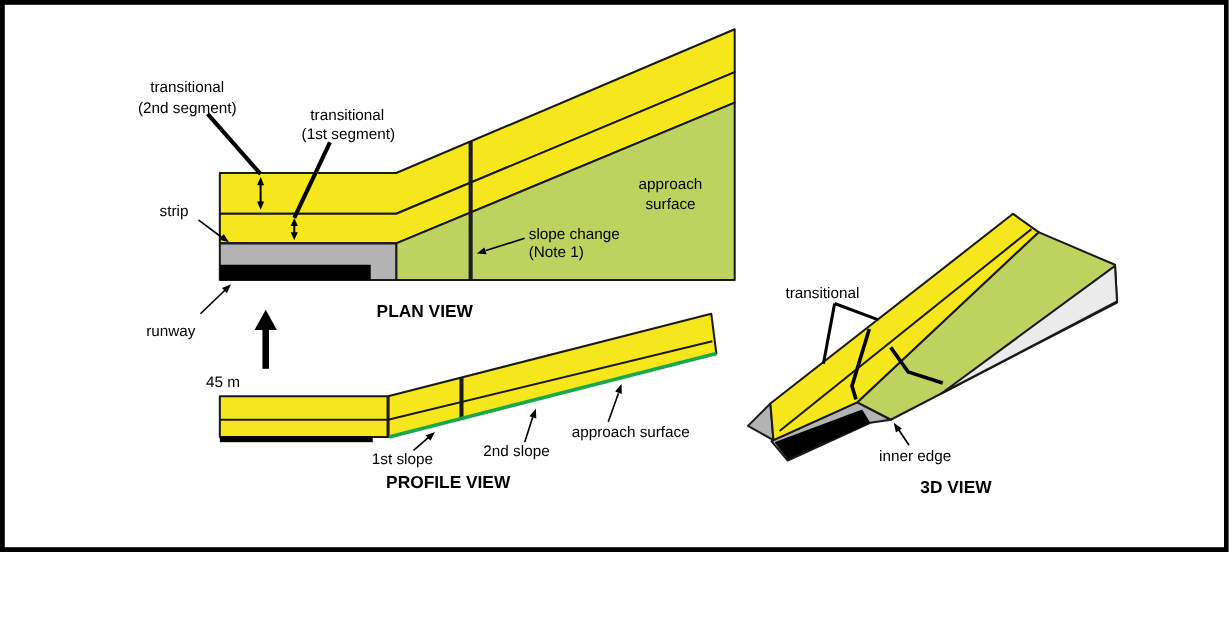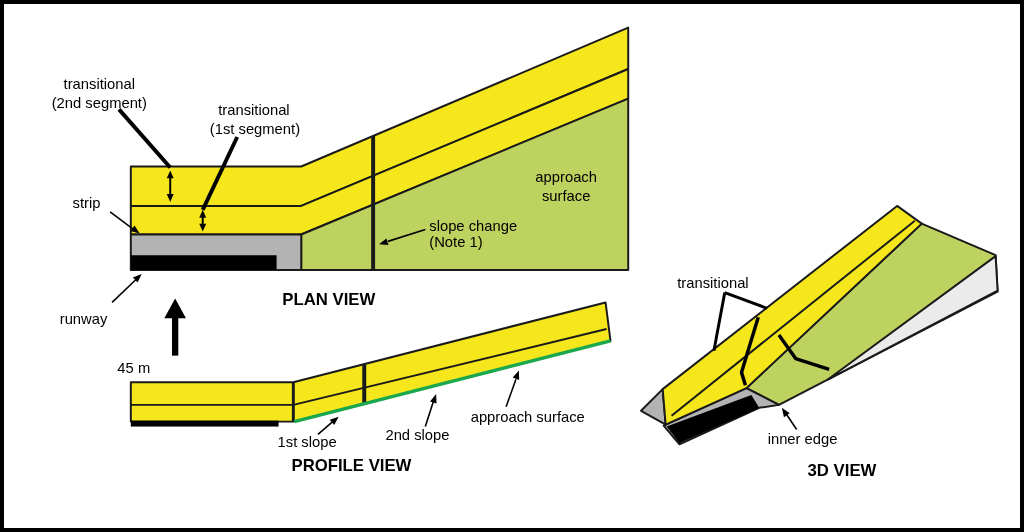--- a/index.html
+++ b/index.html
@@ -1,16 +1,16 @@
 <!DOCTYPE html>
 <html><head>
 <meta charset="utf-8">
 <style>
   html,body{margin:0;padding:0;background:#ffffff;}
-  .frame{position:relative;width:1024px;height:532px;box-sizing:border-box;border:4px solid #000;background:#fff;overflow:hidden;}
+  .frame{position:relative;width:1024px;height:460px;box-sizing:border-box;border:4px solid #000;background:#fff;overflow:hidden;}
   svg{display:block;width:100%;height:100%;}
   text{font-family:"Liberation Sans","DejaVu Sans",sans-serif;font-size:15px;fill:#000;}
   .view-title{font-weight:bold;font-size:17px;}
   .lbl{font-size:15px;}
 </style>
 </head>
 <body>
 
 <div class="frame">
 <svg viewBox="0 0 1024 532">

